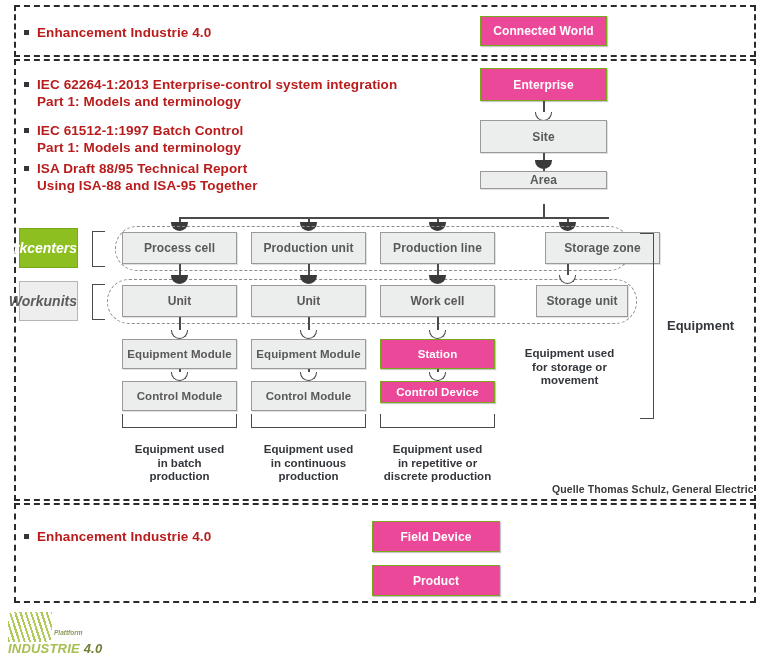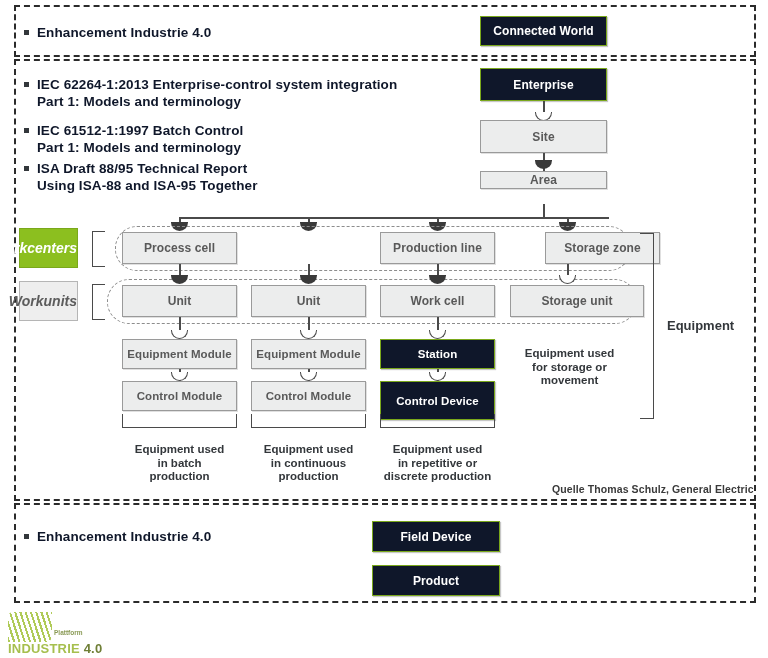--- a/index.html
+++ b/index.html
@@ -18,40 +18,40 @@
     border-left:2px dashed #2b2b2b;
     border-right:2px dashed #2b2b2b;
     box-sizing:border-box;
     background:transparent;
   }
   #frame-top{left:14px;top:5px;width:742px;height:52px;}
   #frame-mid{left:14px;top:59px;width:742px;height:442px;}
   #frame-bot{left:14px;top:503px;width:742px;height:100px;}
 
   
-  .bullet-line{position:absolute;font-size:13.5px;font-weight:bold;color:#0f172a;line-height:17px;letter-spacing:.1px;}
+  .bullet-line{position:absolute;font-size:13.5px;font-weight:bold;color:#b91c1c;line-height:17px;letter-spacing:.1px;}
   .bullet-line .sq{
     display:inline-block;width:5px;height:5px;background:#33373b;
     vertical-align:middle;margin-right:8px;margin-bottom:2px;
   }
   .bullet-line .sub{display:block;margin-left:13px;}
 
   
   .node{
     position:absolute;box-sizing:border-box;
     display:flex;align-items:center;justify-content:center;
     font-size:12px;font-weight:bold;text-align:center;
     letter-spacing:.1px;
   }
   .node.grey{
     background:#eceded;border:1px solid #9a9a9a;color:#595959;
     box-shadow:1px 1px 0 rgba(0,0,0,.12);
   }
   .node.green{
-    background:#0f172a;border:1px solid #7aa81b;color:#ffffff;
+    background:#ec4899;border:1px solid #7aa81b;color:#ffffff;
     box-shadow:1px 1px 1px rgba(0,0,0,.22);
   }
   .node.small{font-size:11.5px;}
 
   
   .chip{
     position:absolute;box-sizing:border-box;
     display:flex;align-items:center;justify-content:flex-end;
     text-align:center;font-size:14px;font-weight:bold;line-height:13px;font-style:italic;
   }
@@ -106,21 +106,21 @@
   }
   .sidelabel{
     position:absolute;font-size:13px;font-weight:bold;color:#33373b;
   }
   .source{
     position:absolute;font-size:10.5px;font-weight:bold;color:#3a3a3a;
     letter-spacing:.1px;white-space:nowrap;
   }
 
   
-  #logo{position:absolute;left:8px;top:612px;width:130px;height:44px;}
+  #logo{position:absolute;left:8px;top:612px;width:130px;height:44px;font-style:italic;}
   #logo .mark{
     position:absolute;left:0;top:0;width:44px;height:30px;
     background:
       repeating-linear-gradient(72deg,#a9c64a 0 2px,#ffffff 2px 5px);
     clip-path:polygon(0% 8%,8% 0%,100% 0%,100% 88%,92% 100%,0% 100%);
     opacity:.92;
   }
   #logo .plattform{
     position:absolute;left:46px;top:17px;font-size:6.5px;font-weight:bold;color:#8a9a55;
   }
@@ -188,36 +188,37 @@
       <br>
     <span>units</span>
   </div>
   <div class="bracket-l" style="left:92px;top:231px;width:13px;height:36px;"></div>
   <div class="bracket-l" style="left:92px;top:284px;width:13px;height:36px;"></div>
 
   <div class="enclosure" style="left:115px;top:226px;width:516px;height:45px;"></div>
   <div class="enclosure" style="left:107px;top:279px;width:530px;height:45px;"></div>
 
   <div class="node grey" style="left:122px;top:232px;width:115px;height:32px;">Process cell</div>
+  <div class="node grey" style="left:251px;top:232px;width:115px;height:32px;">Production unit</div>
   <div class="node grey" style="left:380px;top:232px;width:115px;height:32px;">Production line</div>
   <div class="node grey" style="left:510px;top:232px;width:115px;height:32px;margin-left:35px;">Storage zone</div>
 
   <div class="vline" style="left:179px;top:264px;height:19px;"></div>
   <div class="vline" style="left:308px;top:264px;height:19px;"></div>
   <div class="vline" style="left:437px;top:264px;height:19px;"></div>
   <div class="vline" style="left:567px;top:264px;height:19px;"></div>
   <div class="conn-filled" style="left:171px;top:275px;"></div>
   <div class="conn-filled" style="left:300px;top:275px;"></div>
   <div class="conn-filled" style="left:429px;top:275px;"></div>
   <div class="conn-hollow" style="left:559px;top:275px;"></div>
 
   <div class="node grey" style="left:122px;top:285px;width:115px;height:32px;">Unit</div>
   <div class="node grey" style="left:251px;top:285px;width:115px;height:32px;">Unit</div>
   <div class="node grey" style="left:380px;top:285px;width:115px;height:32px;">Work cell</div>
-  <div class="node grey" style="left:510px;top:285px;width:134px;height:32px;">Storage unit</div>
+  <div class="node grey" style="left:536px;top:285px;width:92px;height:32px;">Storage unit</div>
 
   <div class="vline" style="left:179px;top:317px;height:21px;"></div>
   <div class="vline" style="left:308px;top:317px;height:21px;"></div>
   <div class="vline" style="left:437px;top:317px;height:21px;"></div>
   <div class="conn-hollow" style="left:171px;top:330px;"></div>
   <div class="conn-hollow" style="left:300px;top:330px;"></div>
   <div class="conn-hollow" style="left:429px;top:330px;"></div>
 
   <div class="node grey small" style="left:122px;top:339px;width:115px;height:30px;">Equipment Module</div>
   <div class="node grey small" style="left:251px;top:339px;width:115px;height:30px;">Equipment Module</div>
@@ -225,21 +226,21 @@
 
   <div class="vline" style="left:179px;top:369px;height:12px;"></div>
   <div class="vline" style="left:308px;top:369px;height:12px;"></div>
   <div class="vline" style="left:437px;top:369px;height:12px;"></div>
   <div class="conn-hollow" style="left:171px;top:372px;"></div>
   <div class="conn-hollow" style="left:300px;top:372px;"></div>
   <div class="conn-hollow" style="left:429px;top:372px;"></div>
 
   <div class="node grey small" style="left:122px;top:381px;width:115px;height:30px;">Control Module</div>
   <div class="node grey small" style="left:251px;top:381px;width:115px;height:30px;">Control Module</div>
-  <div class="node green small" style="left:380px;top:381px;width:115px;height:39px;">Control Device</div>
+  <div class="node green small" style="left:380px;top:381px;width:115px;height:22px;">Control Device</div>
 
   <div class="caption" style="left:512px;top:347px;width:115px;">
     <span>Equipment used</span><br>
     <span>for storage or</span><br>
     <span>movement</span>
   </div>
 
   <div class="bracket-r" style="left:640px;top:233px;width:14px;height:186px;"></div>
   <div class="sidelabel" style="left:667px;top:318px;">Equipment</div>
 

